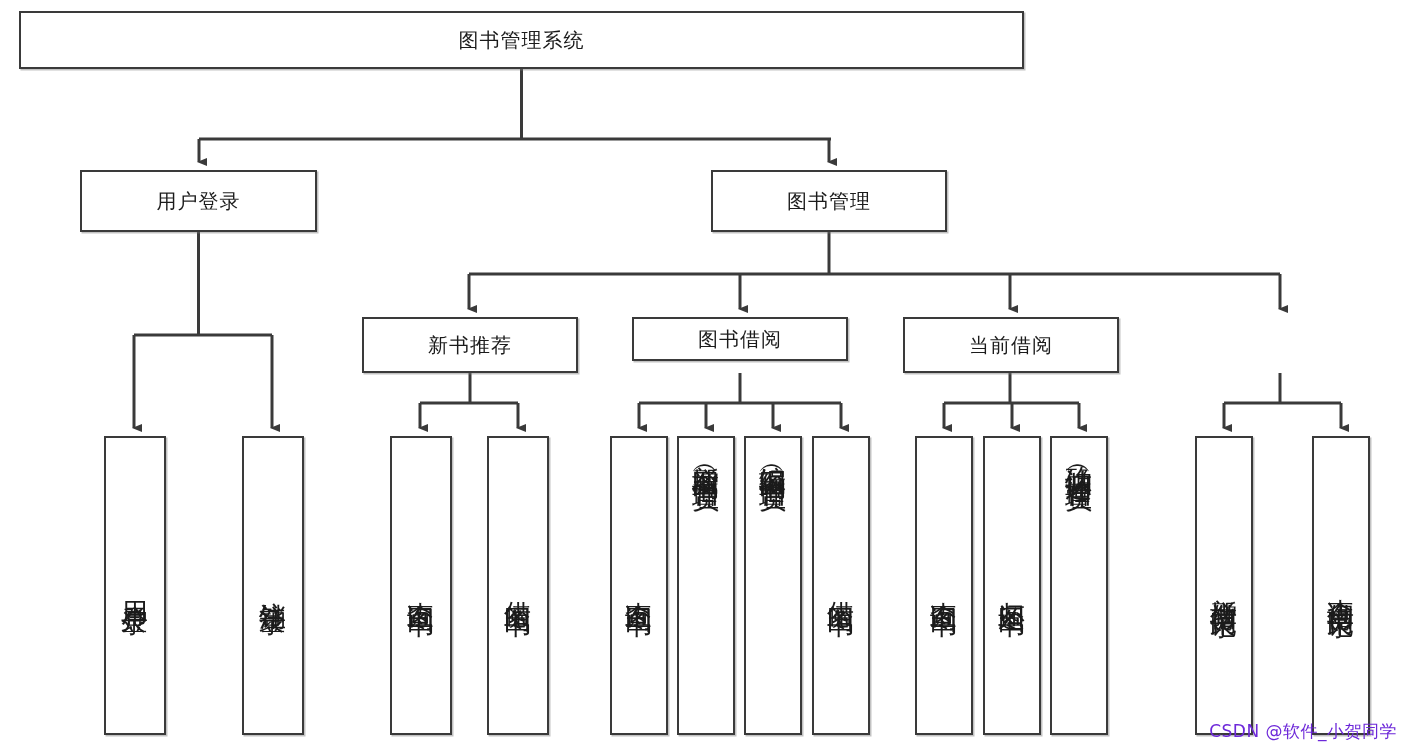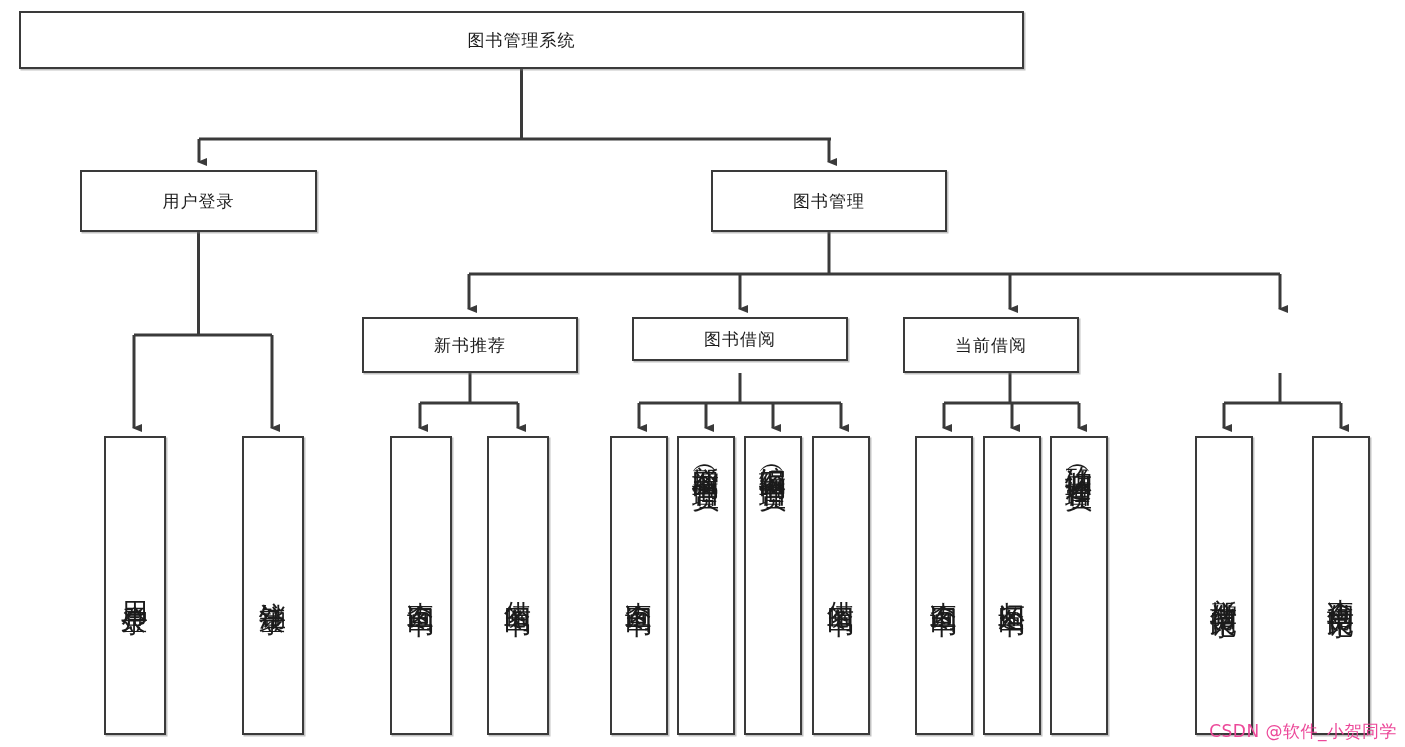--- a/index.html
+++ b/index.html
@@ -31,21 +31,21 @@
     box-sizing: border-box;
     border: 2.5px solid #3a3a3a;
     background: #ffffff;
     display: flex;
     align-items: center;
     justify-content: center;
     color: #1b1b1b;
     box-shadow: 1.5px 1.5px 0 rgba(120,120,120,0.45);
   }
   .node.horiz {
-    font-size: 17px;
+    font-size: 20px;
     line-height: 1.1;
     letter-spacing: 1px;
     text-align: center;
   }
   .node.vert {
     align-items: flex-start;
     justify-content: center;
     padding-top: 6px;
   }
   .node.vert .vtext {
@@ -59,21 +59,21 @@
   }
   .node.vert.centered {
     align-items: center;
     padding-top: 0;
   }
   .watermark {
     position: absolute;
     right: 8px;
     bottom: 4px;
     font-size: 17px;
-    color: #ec4899;
+    color: #6d28d9;
     letter-spacing: 0.5px;
     white-space: nowrap;
   }
 </style>
 </head>
 <body>
 
 <div id="canvas">
 
   <svg id="edges" viewBox="0 0 1405 747" xmlns="http://www.w3.org/2000/svg">
@@ -136,21 +136,21 @@
   <div class="node horiz" style="left:711px; top:170px; width:236px; height:62px;">
     <span>图书管理</span>
   </div>
 
   <div class="node horiz" style="left:362px; top:317px; width:216px; height:56px;">
     <span>新书推荐</span>
   </div>
   <div class="node horiz" style="left:632px; top:317px; width:216px; height:44px;">
     <span>图书借阅</span>
   </div>
-  <div class="node horiz" style="left:903px; top:317px; width:176px; height:56px;">
+  <div class="node horiz" style="left:903px; top:317px; width:216px; height:56px;">
     <span>当前借阅</span>
   </div>
 
   <div class="node vert centered" style="left:104px; top:436px; width:62px; height:299px;">
     <span class="vtext">用户登录</span>
   </div>
   <div class="node vert centered" style="left:242px; top:436px; width:62px; height:299px;">
     <span class="vtext">注销登录</span>
   </div>
 

